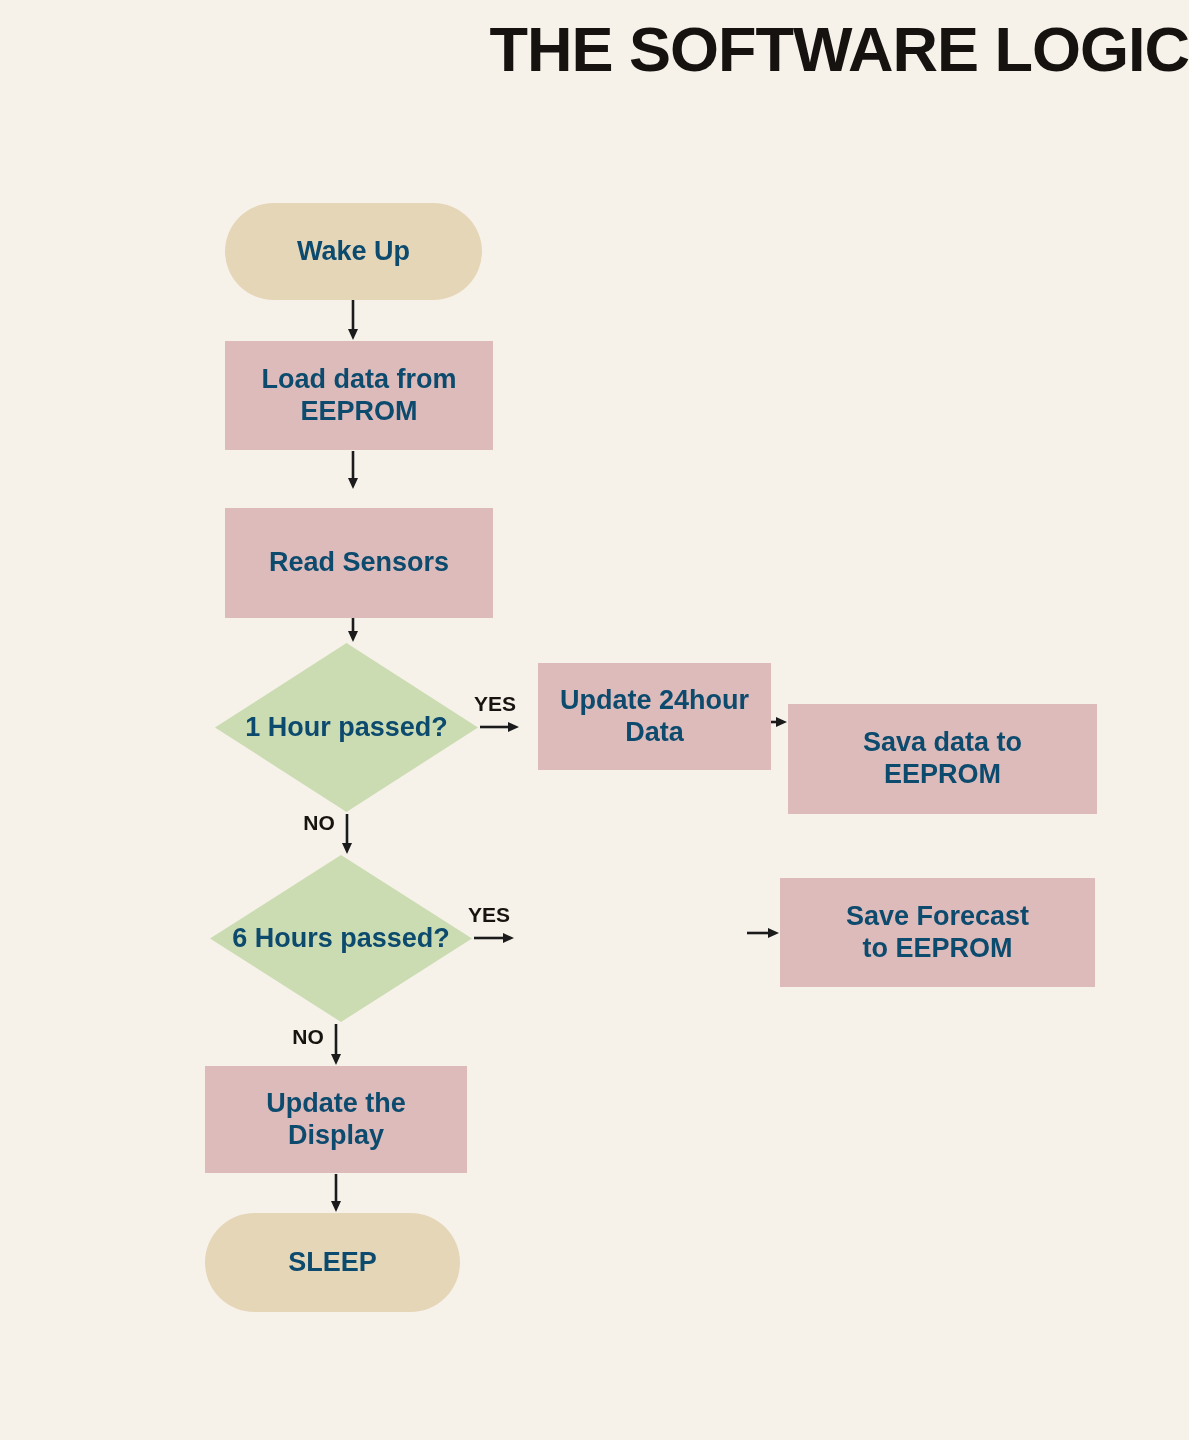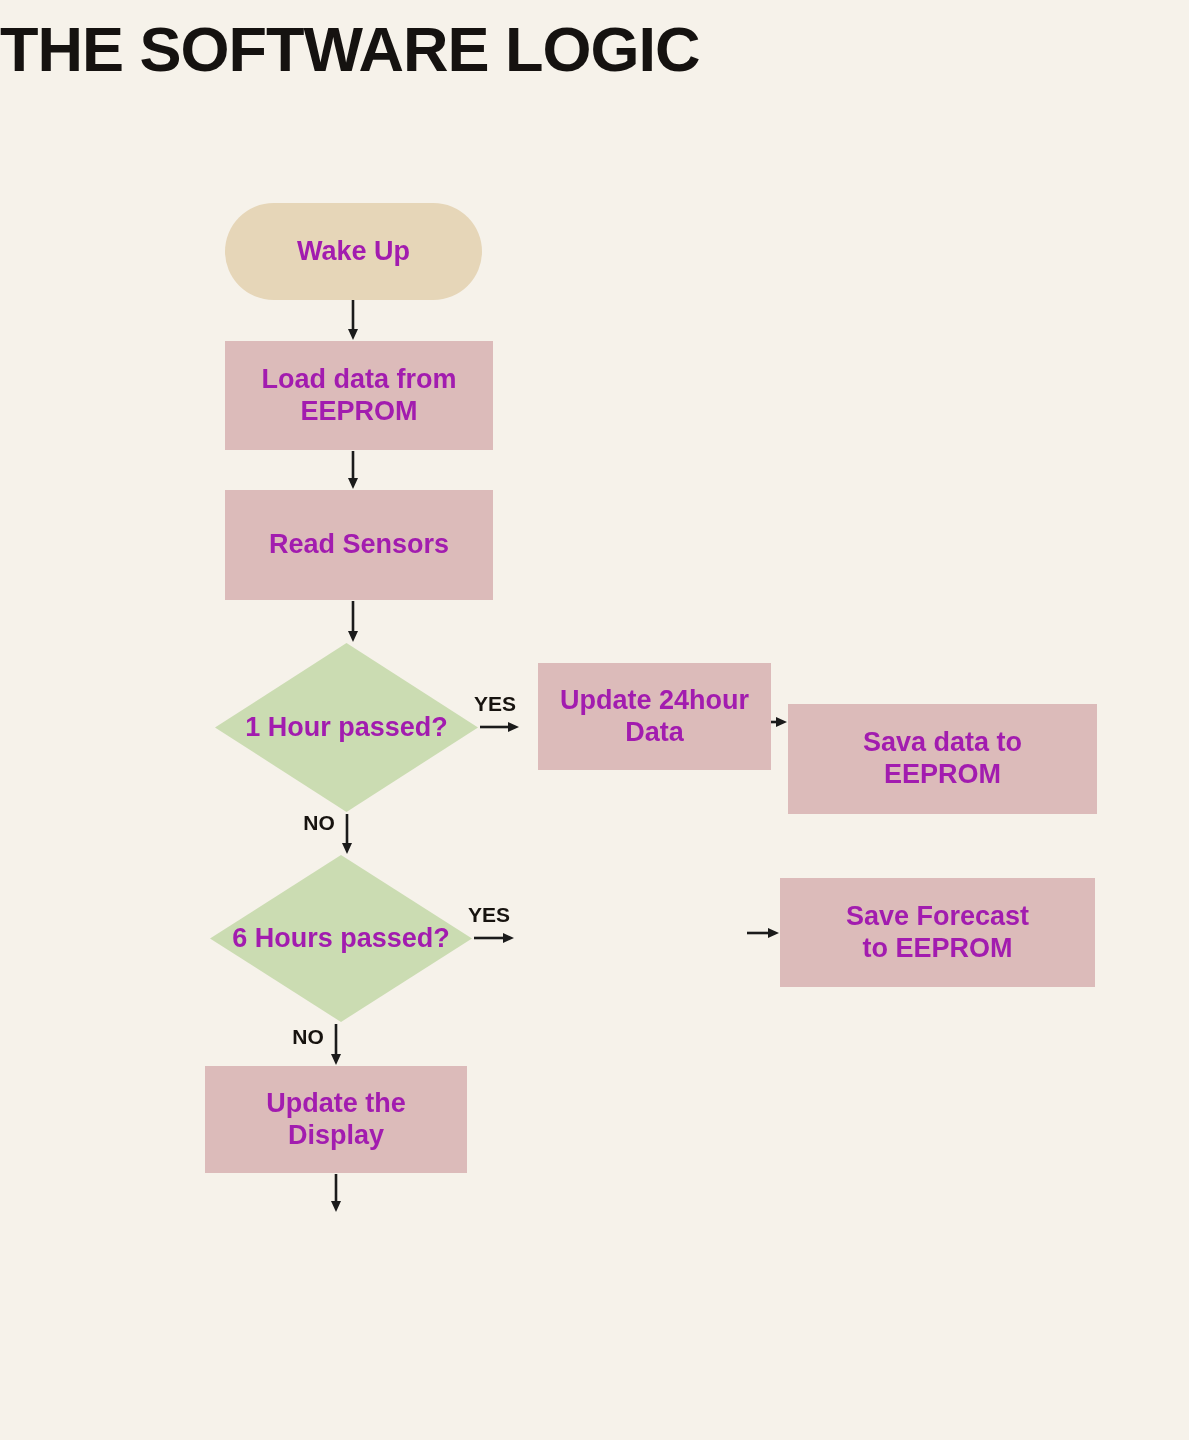--- a/index.html
+++ b/index.html
@@ -9,41 +9,41 @@
     height: 1440px;
     background: #f6f2ea;
     font-family: "Liberation Sans", sans-serif;
     overflow: hidden;
   }
   .title {
     position: absolute;
     left: 0;
     top: 10px;
     width: 1189px;
-    text-align: left;
+    text-align: right;
     font-size: 63px;
     line-height: 1.25;
     font-weight: bold;
     letter-spacing: -1px;
     color: #151210;
   }
   .arrows {
     position: absolute;
     left: 0;
     top: 0;
     pointer-events: none;
   }
   .arrows line { stroke: #1b1b1b; stroke-width: 2.6; }
   .node {
     position: absolute;
     display: flex;
     align-items: center;
     justify-content: center;
     text-align: center;
-    color: #a21caf;
+    color: #0c4a6e;
     font-weight: bold;
     font-size: 27px;
     line-height: 1.18;
   }
   .node-label { white-space: pre-line; }
   .process  { background: #dcbbba; }
   .terminal { background: #e6d6b8; border-radius: 52px; }
   .decision {
     background: #cbdcb2;
     clip-path: polygon(50% 0%, 100% 50%, 50% 100%, 0% 50%);
@@ -83,21 +83,21 @@
 
   <div class="node terminal" style="left:225px; top:203px; width:257px; height:97px;">
     <span class="node-label">Wake Up</span>
   </div>
 
   <div class="node process" style="left:225px; top:341px; width:268px; height:109px;">
     <span class="node-label">Load data from
 EEPROM</span>
   </div>
 
-  <div class="node process" style="left:225px; top:490px; width:268px; height:110px;">
+  <div class="node process" style="left:225px; top:508px; width:268px; height:110px;">
     <span class="node-label">Read Sensors</span>
   </div>
 
   <div class="node decision" style="left:215px; top:643px; width:263px; height:169px;">
     <span class="node-label">1 Hour passed?</span>
   </div>
 
   <div class="node process" style="left:520px; top:663px; width:233px; height:107px;margin-left:18px;">
     <span class="node-label">Update 24hour
 Data</span>
@@ -116,19 +116,22 @@
   <div class="node process" style="left:780px; top:878px; width:315px; height:109px;">
     <span class="node-label">Save Forecast
 to EEPROM</span>
   </div>
 
   <div class="node process" style="left:205px; top:1066px; width:262px; height:107px;">
     <span class="node-label">Update the
 Display</span>
   </div>
 
+  <div class="node terminal" style="left:205px; top:1213px; width:255px; height:99px;">
+    <span class="node-label">SLEEP</span>
+  </div>
 
   <span class="edge-label" style="left:474px; top:692px; width:42px;">YES</span>
   <span class="edge-label" style="left:299px; top:811px; width:40px;">NO</span>
   <span class="edge-label" style="left:468px; top:903px; width:42px;">YES</span>
   <span class="edge-label" style="left:288px; top:1025px; width:40px;">NO</span>
 
 </div>
 
 </body></html>

